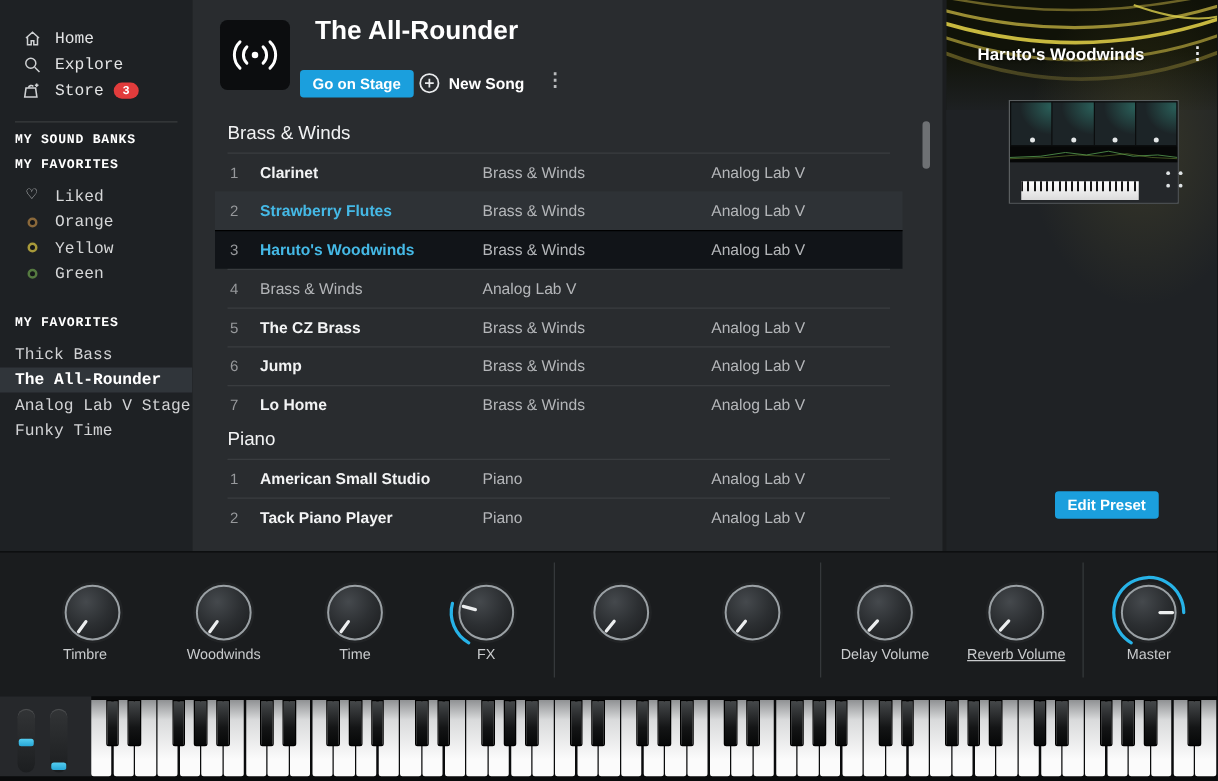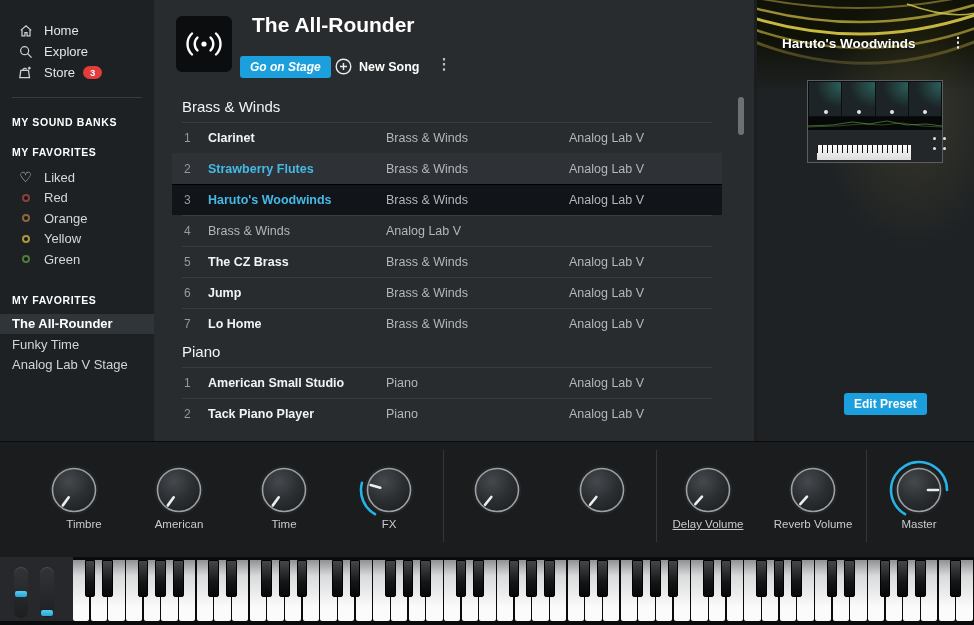--- a/index.html
+++ b/index.html
@@ -1,41 +1,41 @@
 <!DOCTYPE html>
 <html><head>
 <meta charset="utf-8">
 <style>
   * { margin:0; padding:0; box-sizing:border-box; }
   html,body { background:#0e0f10; }
   body { font-family:"Liberation Sans", sans-serif; }
   .app { position:relative; width:974px; height:625px; background:#1b1d1f; overflow:hidden; color:#e6e7e8; }
 
   
-  .sidebar { position:absolute; left:0; top:0; width:154px; height:441px; background:#1e2124; overflow:hidden; }
+  .sidebar { position:absolute; left:0; top:0; width:154px; height:441px; background:#1e2124; overflow:hidden;font-family:Liberation Mono, monospace; }
   .nav-item { display:flex; align-items:center; height:21px; padding-left:17px; font-size:13px; color:#e3e4e5; cursor:pointer; }
   .nav-item .ic { width:17px; height:17px; margin-right:10px; display:flex; align-items:center; justify-content:center; }
   .nav-item svg { stroke:#cfd1d3; fill:none; stroke-width:1.5; }
   .badge { margin-left:8px; background:#e23c3c; color:#fff; font-size:9.5px; font-weight:bold; border-radius:8px; padding:1px 7px; line-height:11px; }
   .side-divider { height:1px; background:rgba(255,255,255,0.12); margin:14px 12px 0 12px; }
-  .side-header { font-size:10.5px; font-weight:bold; letter-spacing:0.6px; color:#fff; padding-left:12px; margin-top:18px; }
+  .side-header { font-size:10.5px; font-weight:bold; letter-spacing:0.6px; color:#fff; padding-left:12px; margin-top:8px; }
   .fav-item { display:flex; align-items:center; height:20.5px; padding-left:17px; font-size:13px; color:#d6d7d8; cursor:pointer; }
   .fav-item .ic { width:17px; margin-right:10px; display:flex; align-items:center; justify-content:center; }
   .ring { width:8px; height:8px; border-radius:50%; border:2px solid #888; background:#15171a; }
   .heart { font-size:14px; color:#cfd1d3; line-height:14px; }
   .pl-item { display:flex; align-items:center; height:20.5px; padding-left:12px; font-size:13px; color:#d2d3d5; cursor:pointer; }
   .pl-item.selected { background:#30353a; color:#fff; font-weight:bold; }
 
   
   .main { position:absolute; left:154px; top:0; width:600px; height:441px; background:#292c2f; overflow:hidden; }
   .album-art { position:absolute; left:22px; top:16px; width:56px; height:56px; background:#0c0d0f; border-radius:6px; display:flex; align-items:center; justify-content:center; }
   .page-title { position:absolute; left:98px; top:13px; font-size:21px; font-weight:bold; color:#fff; }
   .page-sub { position:absolute; left:98px; top:40px; font-size:12px; color:#a7a9ac; }
   .btn-blue { background:#1b9fdd; color:#fff; font-size:12px; font-weight:bold; border:none; border-radius:3px; padding:4px 10px; cursor:pointer; font-family:inherit; }
-  .gostage { position:absolute; left:86px; top:56px;font-style:italic; }
+  .gostage { position:absolute; left:86px; top:56px; }
   .newsong { position:absolute; left:181px; top:56px; display:flex; align-items:center; gap:7px; font-size:12.5px; font-weight:bold; color:#fff; cursor:pointer; height:21px; }
   .newsong svg { stroke:#e8eaec; fill:none; stroke-width:1.4; }
   .hdr-dots { position:absolute; left:280px; top:55px; color:#b9bbbd; font-size:15px; font-weight:bold; width:20px; text-align:center; cursor:pointer; letter-spacing:0; }
 
   .songlist { position:absolute; left:28px; top:94px; width:530px; }
   .section-title { height:28px; line-height:26px; font-size:15px; color:#f2f3f4; }
   .row { display:grid; grid-template-columns:24px 178px 183px 1fr; align-items:center; height:31px; border-top:1px solid rgba(255,255,255,0.08); font-size:12.5px; padding-left:2px; cursor:pointer; }
   .row .num { color:#97999c; font-size:12px; }
   .row .name { color:#f2f3f4; font-weight:bold; }
   .row .type, .row .bank { color:#b4b6b9; }
@@ -124,48 +124,43 @@
     <div class="side-header" style="margin-bottom:9px;">MY FAVORITES</div>
     <div id="fav-list">
         <div class="fav-item">
           <span class="ic">
             <span class="heart">♡</span>
           </span>
           <span>Liked</span>
         </div>
         <div class="fav-item">
           <span class="ic">
-            <span class="ring" style="border-color: rgb(138, 64, 56);"></span>
-          </span>
-          <span>Red</span>
-        </div>
-        <div class="fav-item">
-          <span class="ic">
             <span class="ring" style="border-color: rgb(138, 104, 58);"></span>
           </span>
           <span>Orange</span>
         </div>
         <div class="fav-item">
           <span class="ic">
             <span class="ring" style="border-color: rgb(168, 154, 58);"></span>
           </span>
           <span>Yellow</span>
         </div>
         <div class="fav-item">
           <span class="ic">
             <span class="ring" style="border-color: rgb(85, 122, 64);"></span>
           </span>
           <span>Green</span>
         </div>
       </div>
     <div class="side-header" style="margin-top:24px; margin-bottom:8px;">MY FAVORITES</div>
     <div id="pl-list">
+        <div class="pl-item">Thick Bass</div>
         <div class="pl-item selected">The All-Rounder</div>
+        <div class="pl-item">Analog Lab V Stage</div>
         <div class="pl-item">Funky Time</div>
-        <div class="pl-item">Analog Lab V Stage</div>
       </div>
   </div>
 
   <div class="main">
     <div class="album-art">
       <svg width="40" height="30" viewBox="0 0 40 30">
         <circle cx="20" cy="15" r="2.6" fill="#fff"></circle>
         <path d="M13.5 8.5 a9 9 0 0 0 0 13" stroke="#fff" stroke-width="2.4" fill="none" stroke-linecap="round"></path>
         <path d="M26.5 8.5 a9 9 0 0 1 0 13" stroke="#fff" stroke-width="2.4" fill="none" stroke-linecap="round"></path>
         <path d="M8 4.5 a14.5 14.5 0 0 0 0 21" stroke="#fff" stroke-width="2.4" fill="none" stroke-linecap="round"></path>
@@ -280,27 +275,27 @@
     <button class="btn-blue edit-preset">Edit Preset</button>
   </div>
 
   <div class="bottombar">
     <div id="knob-row">
         <div class="knob" style="left: 42px;"><svg width="64" height="64" viewBox="0 0 64 64">
             <circle cx="32" cy="32" r="24.5" fill="#212325"></circle>
             <circle cx="32" cy="32" r="21.5" fill="url(#kgrad)" stroke="#9aa0a4" stroke-width="1.6"></circle>
             <line x1="26.70993272936774" y1="39.28115294937453" x2="20.83208020644301" y2="47.371322893124" stroke="#eceeef" stroke-width="2.6" stroke-linecap="round"></line>
           </svg></div>
-        <div class="knob-label" style="left: 84px;">Timbre</div>
+        <div class="knob-label" style="left: 68px;">Timbre</div>
         <div class="knob" style="left: 147px;"><svg width="64" height="64" viewBox="0 0 64 64">
             <circle cx="32" cy="32" r="24.5" fill="#212325"></circle>
             <circle cx="32" cy="32" r="21.5" fill="url(#kgrad)" stroke="#9aa0a4" stroke-width="1.6"></circle>
             <line x1="26.70993272936774" y1="39.28115294937453" x2="20.83208020644301" y2="47.371322893124" stroke="#eceeef" stroke-width="2.6" stroke-linecap="round"></line>
           </svg></div>
-        <div class="knob-label" style="left: 179px;">American</div>
+        <div class="knob-label" style="left: 179px;">Woodwinds</div>
         <div class="knob" style="left: 252px;"><svg width="64" height="64" viewBox="0 0 64 64">
             <circle cx="32" cy="32" r="24.5" fill="#212325"></circle>
             <circle cx="32" cy="32" r="21.5" fill="url(#kgrad)" stroke="#9aa0a4" stroke-width="1.6"></circle>
             <line x1="26.70993272936774" y1="39.28115294937453" x2="20.83208020644301" y2="47.371322893124" stroke="#eceeef" stroke-width="2.6" stroke-linecap="round"></line>
           </svg></div>
         <div class="knob-label" style="left: 284px;">Time</div>
         <div class="knob" style="left: 357px;"><svg width="64" height="64" viewBox="0 0 64 64">
             <path d="M 18 56.248711305964285 A 28 28 0 0 1 4.954076863906089 24.75306673712942" stroke="#27b3e8" stroke-width="2.6" fill="none" stroke-linecap="round"></path>
             <circle cx="32" cy="32" r="24.5" fill="#212325"></circle>
             <circle cx="32" cy="32" r="21.5" fill="url(#kgrad)" stroke="#9aa0a4" stroke-width="1.6"></circle>
@@ -315,27 +310,27 @@
         <div class="knob" style="left: 570px;"><svg width="64" height="64" viewBox="0 0 64 64">
             <circle cx="32" cy="32" r="24.5" fill="#212325"></circle>
             <circle cx="32" cy="32" r="21.5" fill="url(#kgrad)" stroke="#9aa0a4" stroke-width="1.6"></circle>
             <line x1="26.33611648055146" y1="38.994313653112734" x2="20.042912570053083" y2="46.76577326768244" stroke="#eceeef" stroke-width="2.6" stroke-linecap="round"></line>
           </svg></div>
         <div class="knob" style="left: 676px;"><svg width="64" height="64" viewBox="0 0 64 64">
             <circle cx="32" cy="32" r="24.5" fill="#212325"></circle>
             <circle cx="32" cy="32" r="21.5" fill="url(#kgrad)" stroke="#9aa0a4" stroke-width="1.6"></circle>
             <line x1="25.977824542770275" y1="38.688303429296546" x2="19.28651847918169" y2="46.119751684070486" stroke="#eceeef" stroke-width="2.6" stroke-linecap="round"></line>
           </svg></div>
-        <div class="knob-label" style="left: 708px; text-decoration: underline;">Delay Volume</div>
+        <div class="knob-label" style="left: 708px;">Delay Volume</div>
         <div class="knob" style="left: 781px;"><svg width="64" height="64" viewBox="0 0 64 64">
             <circle cx="32" cy="32" r="24.5" fill="#212325"></circle>
             <circle cx="32" cy="32" r="21.5" fill="url(#kgrad)" stroke="#9aa0a4" stroke-width="1.6"></circle>
             <line x1="25.977824542770275" y1="38.688303429296546" x2="19.28651847918169" y2="46.119751684070486" stroke="#eceeef" stroke-width="2.6" stroke-linecap="round"></line>
           </svg></div>
-        <div class="knob-label" style="left: 813px;">Reverb Volume</div>
+        <div class="knob-label" style="left: 813px; text-decoration: underline;">Reverb Volume</div>
         <div class="knob" style="left: 887px;"><svg width="64" height="64" viewBox="0 0 64 64">
             <path d="M 18 56.248711305964285 A 28 28 0 1 1 60 32" stroke="#27b3e8" stroke-width="2.6" fill="none" stroke-linecap="round"></path>
             <circle cx="32" cy="32" r="24.5" fill="#212325"></circle>
             <circle cx="32" cy="32" r="21.5" fill="url(#kgrad)" stroke="#9aa0a4" stroke-width="1.6"></circle>
             <line x1="41" y1="32" x2="51" y2="32" stroke="#eceeef" stroke-width="2.6" stroke-linecap="round"></line>
           </svg></div>
         <div class="knob-label" style="left: 919px;">Master</div>
       </div>
     <div class="kdivider" style="left:443px"></div>
     <div class="kdivider" style="left:656px"></div>

